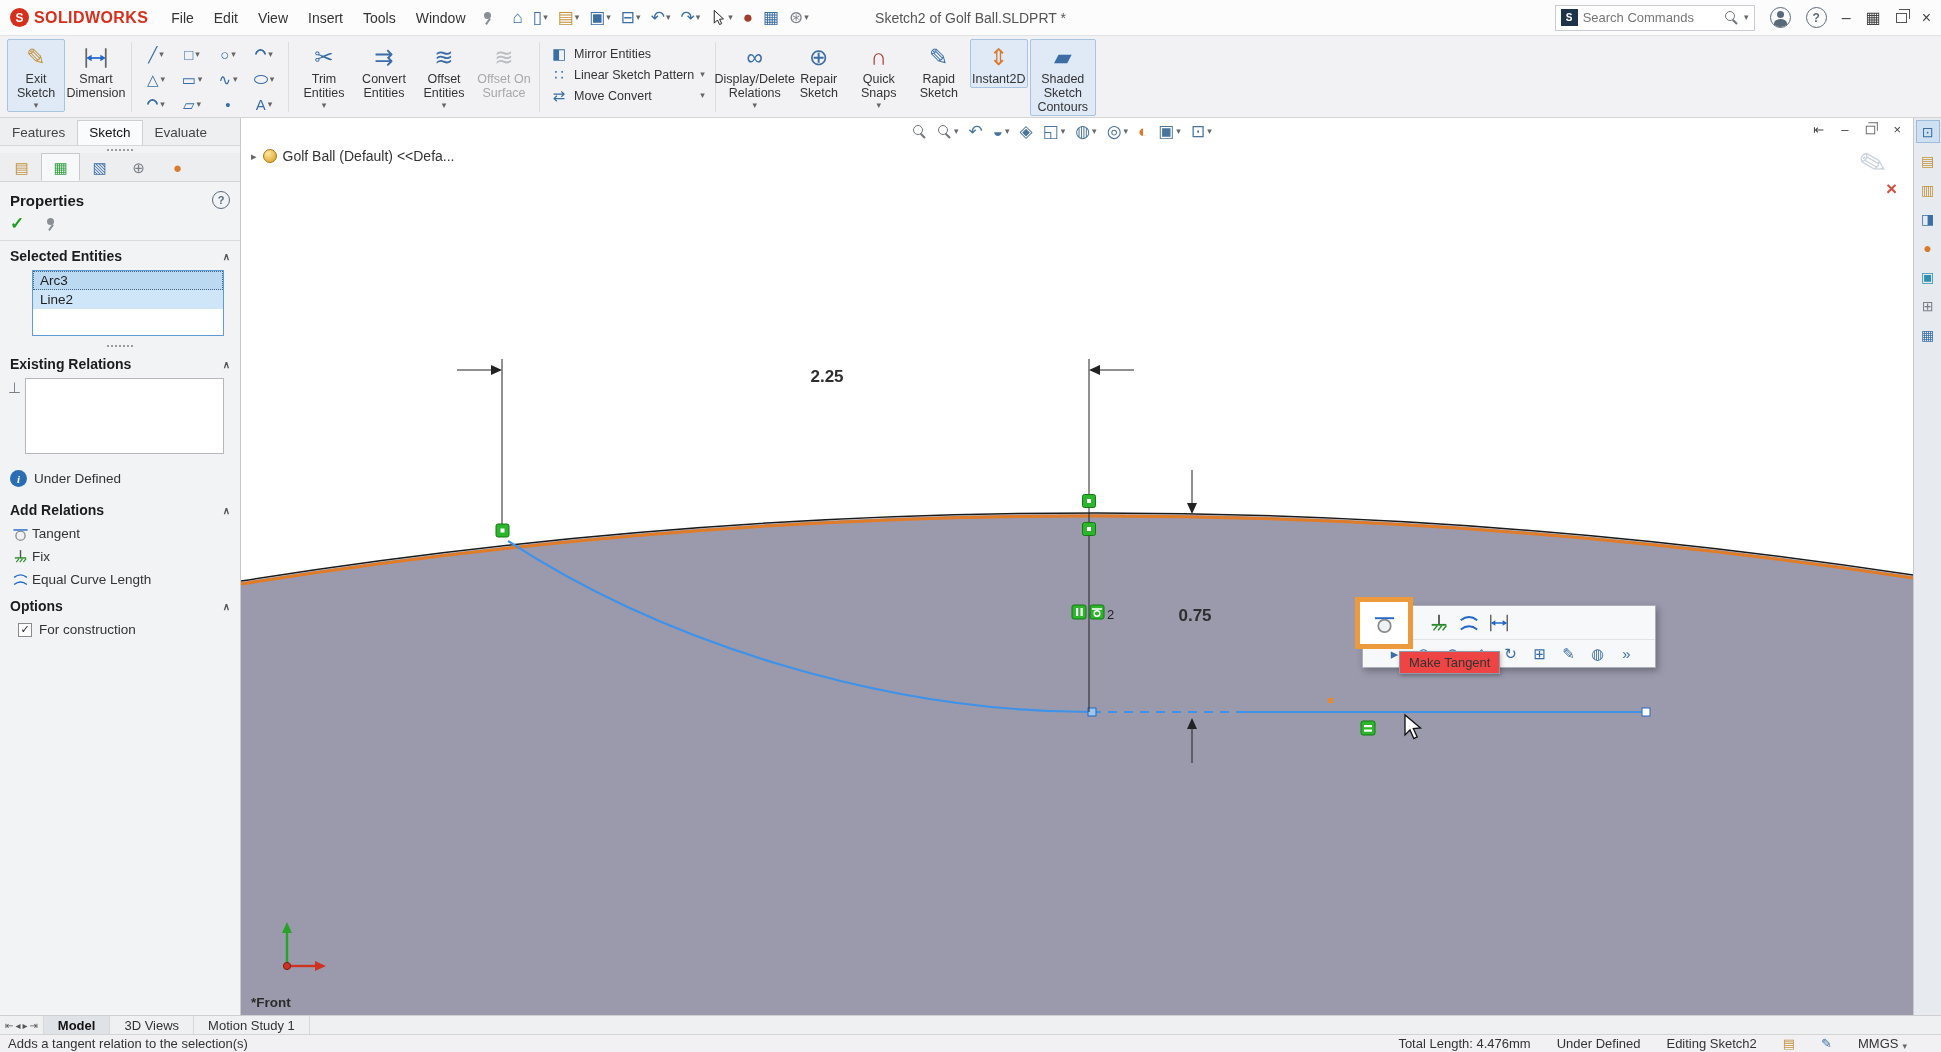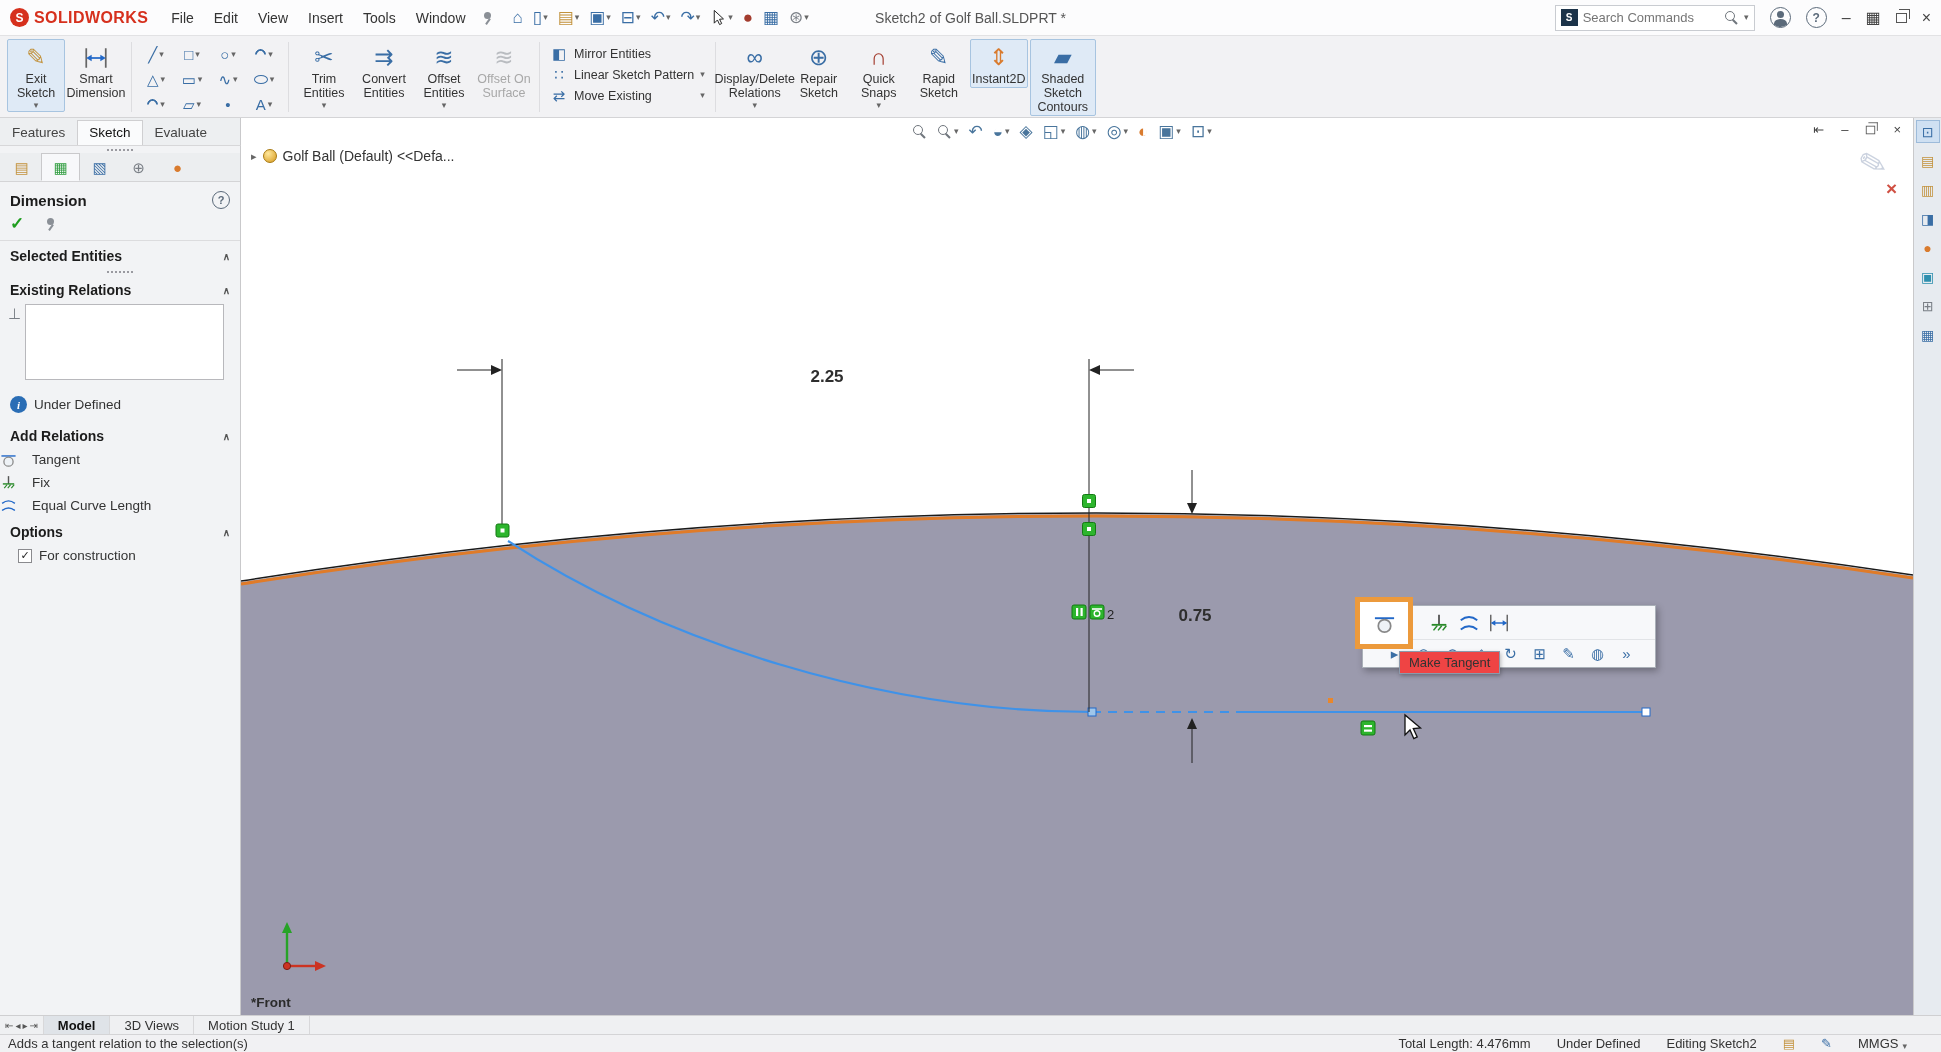--- a/index.html
+++ b/index.html
@@ -78,21 +78,21 @@
 .check-ico{color:#1f9e1f;font-size:17px;font-weight:bold;line-height:1}
 .sec-head{display:flex;align-items:center;padding:7px 10px 4px;font-size:14px;font-weight:bold;color:#1c1c1c}
 .sec-head .chev{margin-left:auto;font-size:10px;color:#555}
 .listbox{margin:2px 16px 6px 32px;background:#fff;border:1px solid #5f9bd5;height:66px;font-size:13.5px;overflow:hidden}
 .listbox .li{padding:1px 6px;background:#cfe5f8;border:1px solid transparent}
 .listbox .li.focus{background:#bcd9f2;border:1px dotted #44658a}
 .relrow{display:flex;align-items:flex-start;gap:4px;margin:2px 16px 8px 8px}
 .relbox{flex:1;background:#fff;border:1px solid #b8b8bc;height:76px}
 .inforow{display:flex;align-items:center;gap:7px;padding:8px 10px;font-size:13.5px;color:#333}
 .info-ico{width:17px;height:17px;border-radius:50%;background:#2a6db5;color:#fff;font-size:11px;font-style:italic;font-weight:bold;display:flex;align-items:center;justify-content:center;font-family:"Liberation Serif",serif}
-.addrel{display:flex;align-items:center;gap:15px;padding:3px 0;font-size:13.5px;color:#333}
+.addrel{display:flex;align-items:center;gap:3px;padding:3px 12px;font-size:13.5px;color:#333}
 .chkrow{display:flex;align-items:center;gap:7px;padding:4px 10px 4px 18px;font-size:13.5px;color:#333}
 .chkbox{width:14px;height:14px;border:1px solid #8a8a8e;background:#fff;display:flex;align-items:center;justify-content:center;font-size:11px;color:#222;line-height:1}
 
 
 .viewport{position:absolute;left:241px;top:118px;right:28px;bottom:37px;background:#fff;overflow:hidden}
 .gfx{position:absolute;left:0;top:0}
 .breadcrumb{position:absolute;left:10px;top:30px;display:flex;align-items:center;gap:6px;font-size:14px;color:#333;z-index:3}
 .breadcrumb .expander{color:#666;font-size:11px}
 .ball-ico{width:14px;height:14px;border-radius:50%;background:radial-gradient(circle at 35% 30%,#ffe79a,#d79b20);border:1px solid #a8790f}
 .hud{position:absolute;left:668px;top:3px;display:flex;align-items:center;gap:4px;z-index:3}
@@ -351,21 +351,21 @@
           <span class="g">◧</span>
           <span>Mirror Entities</span>
         </span>
         <span class="rowbtn">
           <span class="g">∷</span>
           <span>Linear Sketch Pattern</span>
           <span class="caret">▾</span>
         </span>
         <span class="rowbtn">
           <span class="g">⇄</span>
-          <span>Move Existing</span>
+          <span>Move Convert</span>
           <span class="caret">▾</span>
         </span>
       </div>
     </div>
     <div class="rsep"></div>
     <div class="rgroup">
       <div class="bigbtn">
         <span class="bicon">
             <span class="g">∞</span>
           </span>
@@ -425,31 +425,35 @@
           <span class="g c-blue">▧</span>
         </span>
       <span class="pm-tab">
           <span class="g c-gray">⊕</span>
         </span>
       <span class="pm-tab">
           <span class="g c-orange">●</span>
         </span>
     </div>
     <div class="pm-title">
-      <span>Dimension</span>
+      <span>Properties</span>
       <span class="circle-ico">?</span>
     </div>
     <div class="pm-actions">
       <span class="check-ico">✓</span>
       <span class="pin-ico"></span>
     </div>
 
     <div class="sec-head">
       <span>Selected Entities</span>
       <span class="chev">∧</span>
+    </div>
+    <div class="listbox">
+      <div class="li focus">Arc3</div>
+      <div class="li">Line2</div>
     </div>
     <div class="grip"></div>
 
     <div class="sec-head">
       <span>Existing Relations</span>
       <span class="chev">∧</span>
     </div>
     <div class="relrow">
       <span class="g c-gray" style="font-size:15px;padding-top:2px">⊥</span>
       <div class="relbox"></div>

